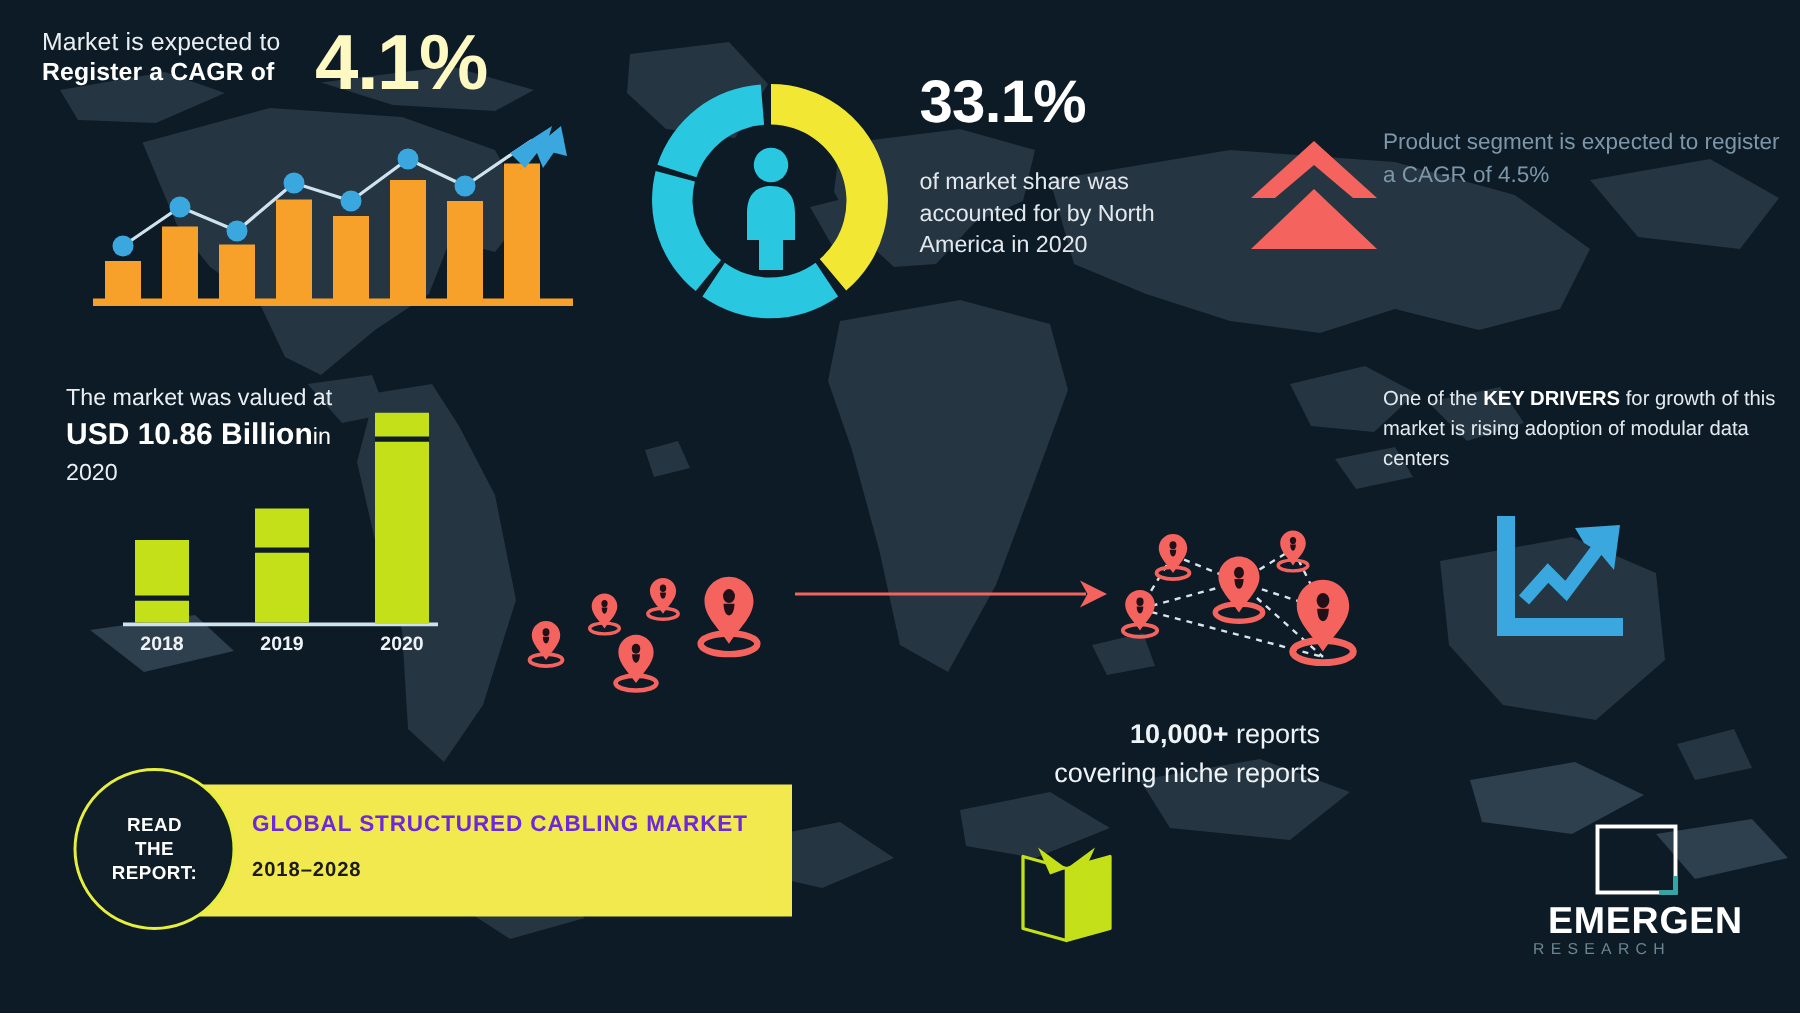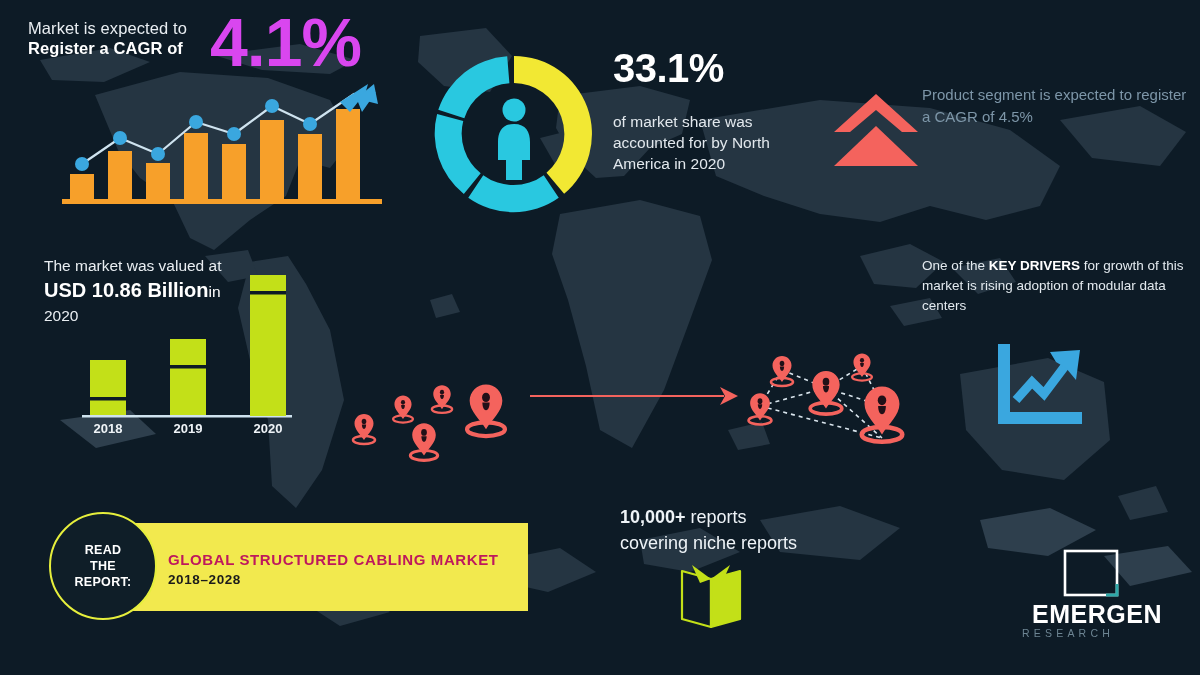--- a/index.html
+++ b/index.html
@@ -39,23 +39,23 @@
     font-size: 16.5px;
     font-weight: 700;
     color: #ffffff;
     letter-spacing: .1px;
     line-height: 21px;
   }
   #cagr-value {
     position: absolute;
     left: 182px;
     top: -6px;
-    font-size: 68px;
+    font-size: 52px;
     font-weight: 700;
-    color: #d946ef;
+    color: #fef9c3;
     letter-spacing: -1px;
     line-height: 60px;
     white-space: nowrap;
   }
 
   
   #orange-chart { left: 62px; top: 78px; width: 320px; height: 135px; }
 
   
   #donut-wrap { left: 428px; top: 48px; width: 172px; height: 172px; }
@@ -122,22 +122,22 @@
   
   #blue-chart-icon { left: 988px; top: 338px; width: 100px; height: 92px; }
 
   
   #report-banner {
     left: 118px; top: 523px;
     width: 410px; height: 88px;
     background: #f2e94e;
   }
   #report-banner-title {
-    position: absolute; left: 50px; top: 26px;
-    font-size: 15px; font-weight: 700; color: #be185d;
+    position: absolute; left: 50px; top: 16px;
+    font-size: 15px; font-weight: 700; color: #6d28d9;
     letter-spacing: .6px; line-height: 21px;
   }
   #report-banner-sub {
     position: absolute; left: 50px; top: 47px;
     font-size: 13.5px; font-weight: 700; color: #1b1b1b;
     letter-spacing: .6px; line-height: 20px;
   }
   #read-circle {
     left: 49px; top: 512px;
     width: 104px; height: 104px;
@@ -148,21 +148,21 @@
     z-index: 3;
   }
   #read-circle-label {
     text-align: center;
     font-size: 12.5px; font-weight: 700; color: #ffffff;
     line-height: 16px; letter-spacing: .3px;
     white-space: pre-line;
   }
 
   
-  #reports-block { left: 620px; top: 504px; width: 260px; }
+  #reports-block { left: 620px; top: 476px; width: 260px; text-align: right; }
   #reports-count {
     font-size: 18px; font-weight: 400; color: #eef3f7; line-height: 26px;
   }
   #reports-count b { font-weight: 700; }
   #book-icon { left: 678px; top: 563px; width: 66px; height: 68px; }
 
   
   #logo { left: 1022px; top: 548px; width: 150px; height: 96px; }
   #logo-mark {
     position: absolute; left: 40px; top: 0;

